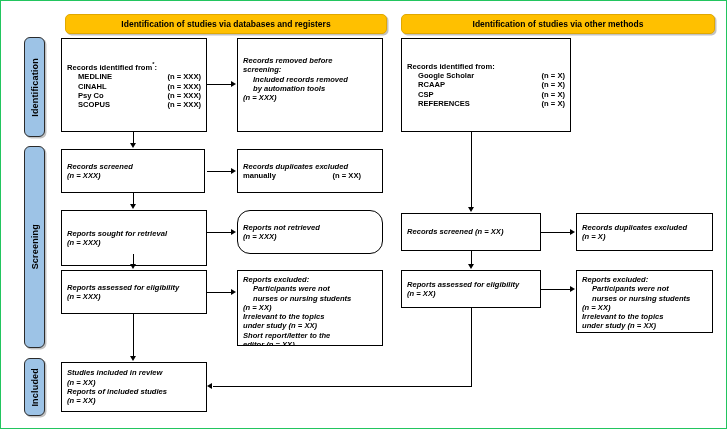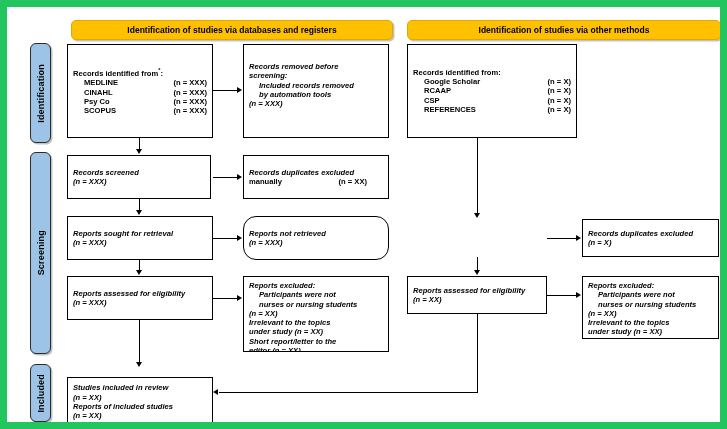--- a/index.html
+++ b/index.html
@@ -11,21 +11,21 @@
   body {
     font-family: "Liberation Sans", sans-serif;
   }
   #page {
     position: relative;
     width: 727px;
     height: 429px;
     background: #ffffff;
     overflow: hidden;
     box-sizing: border-box;
-    border: 7px solid #22c55e;
+    border: 1px solid #22c55e;
   }
 
   
   .phase-bar {
     position: absolute;
     background: #9DC3E6;
     border: 1px solid #2b2b2b;
     border-radius: 6px;
     box-shadow: 1.5px 1.5px 0 rgba(120,120,120,0.45);
     display: flex;
@@ -192,21 +192,21 @@
   </div>
 
   <div class="box vc" style="left:236px; top:148px; width:146px; height:44px;">
     <div class="txt">Records duplicates excluded</div>
     <div class="split-row">
       <span>manually</span>
       <span class="r">(n = XX)</span>
     </div>
   </div>
 
-  <div class="box vc" style="left:60px; top:209px; width:146px; height:44px;">
+  <div class="box vc" style="left:60px; top:209px; width:146px; height:56px;">
     <div class="txt">Reports sought for retrieval</div>
     <div class="txt">(n = XXX)</div>
   </div>
 
   <div class="box vc" style="left:236px; top:209px; width:146px; height:44px;border-radius:13px;">
     <div class="txt">Reports not retrieved</div>
     <div class="txt">(n = XXX)</div>
   </div>
 
   <div class="box vc" style="left:60px; top:269px; width:146px; height:44px;">
@@ -218,21 +218,21 @@
     <div class="txt">Reports excluded:</div>
     <div class="txt ind">Participants were not</div>
     <div class="txt ind">nurses or nursing students</div>
     <div class="txt">(n = XX)</div>
     <div class="txt">Irrelevant to the topics</div>
     <div class="txt">under study (n = XX)</div>
     <div class="txt">Short report/letter to the</div>
     <div class="txt">editor (n = XX)</div>
   </div>
 
-  <div class="box vc" style="left:60px; top:361px; width:146px; height:50px;margin-top:9px;">
+  <div class="box vc" style="left:60px; top:361px; width:146px; height:50px;">
     <div class="txt">Studies included in review</div>
     <div class="txt">(n = XX)</div>
     <div class="txt">Reports of included studies</div>
     <div class="txt">(n = XX)</div>
   </div>
 
   <div class="box vc" style="left:400px; top:37px; width:170px; height:94px;">
     <div class="src-list">
       <div class="src-head">Records identified from:</div>
       <div class="src-row">
@@ -247,20 +247,23 @@
         <span class="nm">CSP</span>
         <span class="ct">(n = X)</span>
       </div>
       <div class="src-row">
         <span class="nm">REFERENCES</span>
         <span class="ct">(n = X)</span>
       </div>
     </div>
   </div>
 
+  <div class="box vc" style="left:400px; top:212px; width:140px; height:38px;">
+    <div class="txt">Records screened (n = XX)</div>
+  </div>
 
   <div class="box vc" style="left:575px; top:212px; width:137px; height:38px;">
     <div class="txt">Records duplicates excluded</div>
     <div class="txt">(n = X)</div>
   </div>
 
   <div class="box vc" style="left:400px; top:269px; width:140px; height:38px;">
     <div class="txt">Reports assessed for eligibility</div>
     <div class="txt">(n = XX)</div>
   </div>

